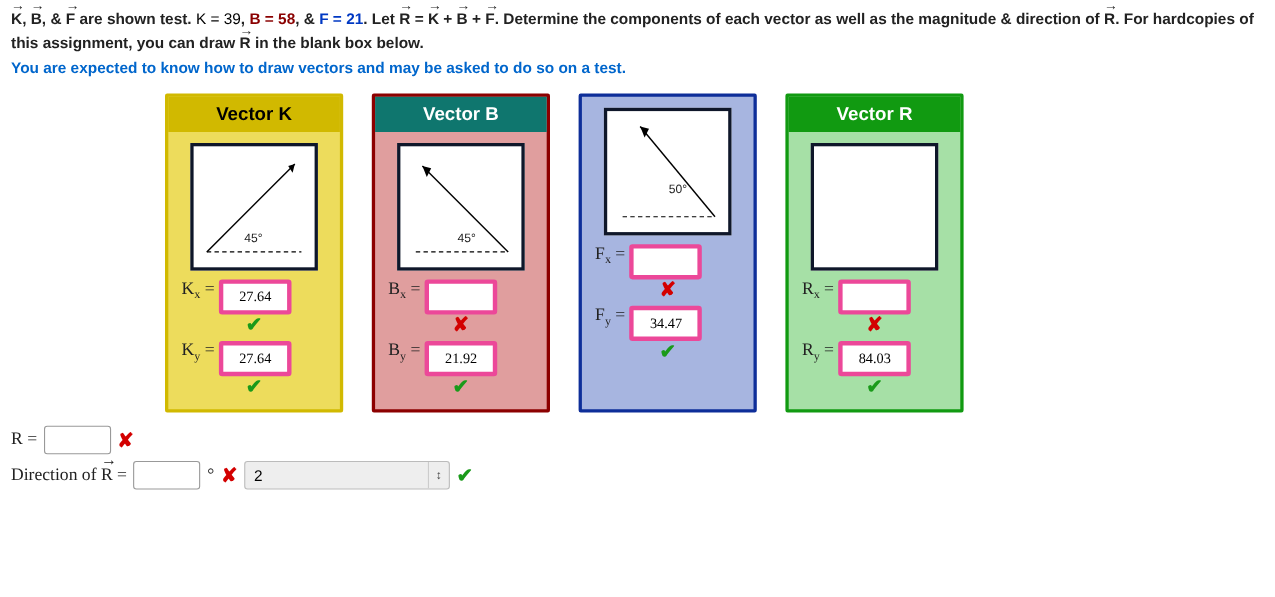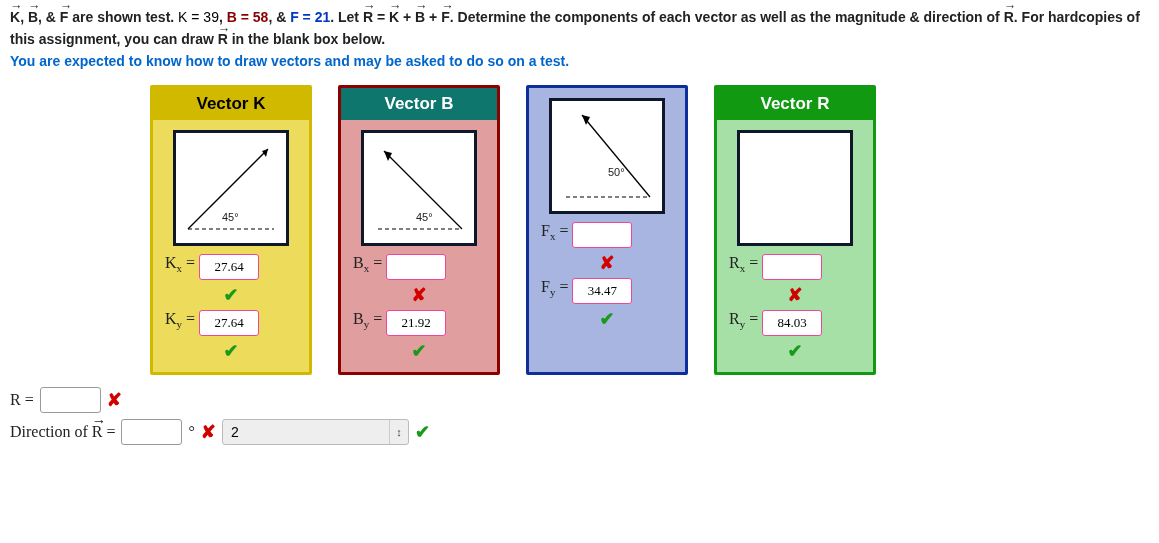--- a/index.html
+++ b/index.html
@@ -22,21 +22,21 @@
   .panel{width:156px;border:3px solid;border-radius:2px;overflow:visible;}
   .panel-head{height:32px;display:flex;align-items:center;justify-content:center;font-size:17px;font-weight:bold;color:#fff}
   .panel-body{padding:8px 8px 10px 8px}
   .panel-draw{width:110px;height:110px;background:#fff;border:3px solid #0f172a;margin:2px auto 8px auto;position:relative}
   .pk{background:#eddc5c;border-color:#d1b900}.pk .panel-head{background:#d1b900;color:#000}
   .pb{background:#e09e9e;border-color:#8c0000}.pb .panel-head{background:#0f766e}
   .pf{background:#a7b5e0;border-color:#0e2e99}.pf .panel-head{background:#0e2e99}
   .pr{background:#a6e0a6;border-color:#119a11}.pr .panel-head{background:#119a11}
   .comp-row{display:flex;justify-content:flex-start;gap:4px;margin:4px 0 0 4px;height:30px;font-family:Georgia,serif;font-size:16px}
   .comp-row sub{font-size:11px}
-  .comp-input{width:54px;height:22px;border:1px solid #ec4899;border-radius:3px;text-align:center;font-size:13px;font-family:Verdana}
+  .comp-input{width:54px;height:22px;border:4px solid #ec4899;border-radius:3px;text-align:center;font-size:13px;font-family:Verdana}
   .markrow{height:22px;display:flex;justify-content:center;align-items:center}
   .check{color:#1a9a1a;font-weight:bold;font-size:18px}
   .cross{color:#d30000;font-weight:bold;font-size:18px}
   .bottom{margin-top:12px;font-family:Georgia,serif;font-size:16px}
   .bottom .row{display:flex;align-items:center;gap:6px;margin:6px 0}
   .ninput{width:55px;height:22px;border:1px solid #999;border-radius:3px;text-align:center;font-size:13px;font-family:Verdana}
   .spin{display:inline-flex;align-items:center;gap:0;background:#eee;border:1px solid #bbb;border-radius:3px;padding:0;}
   .spin input{width:150px;height:24px;border:none;background:transparent;padding:0 8px;font-size:14px}
   .spinbtn{width:18px;height:24px;display:flex;align-items:center;justify-content:center;font-size:11px;color:#444;border-left:1px solid #ccc}
   svg{display:block}

